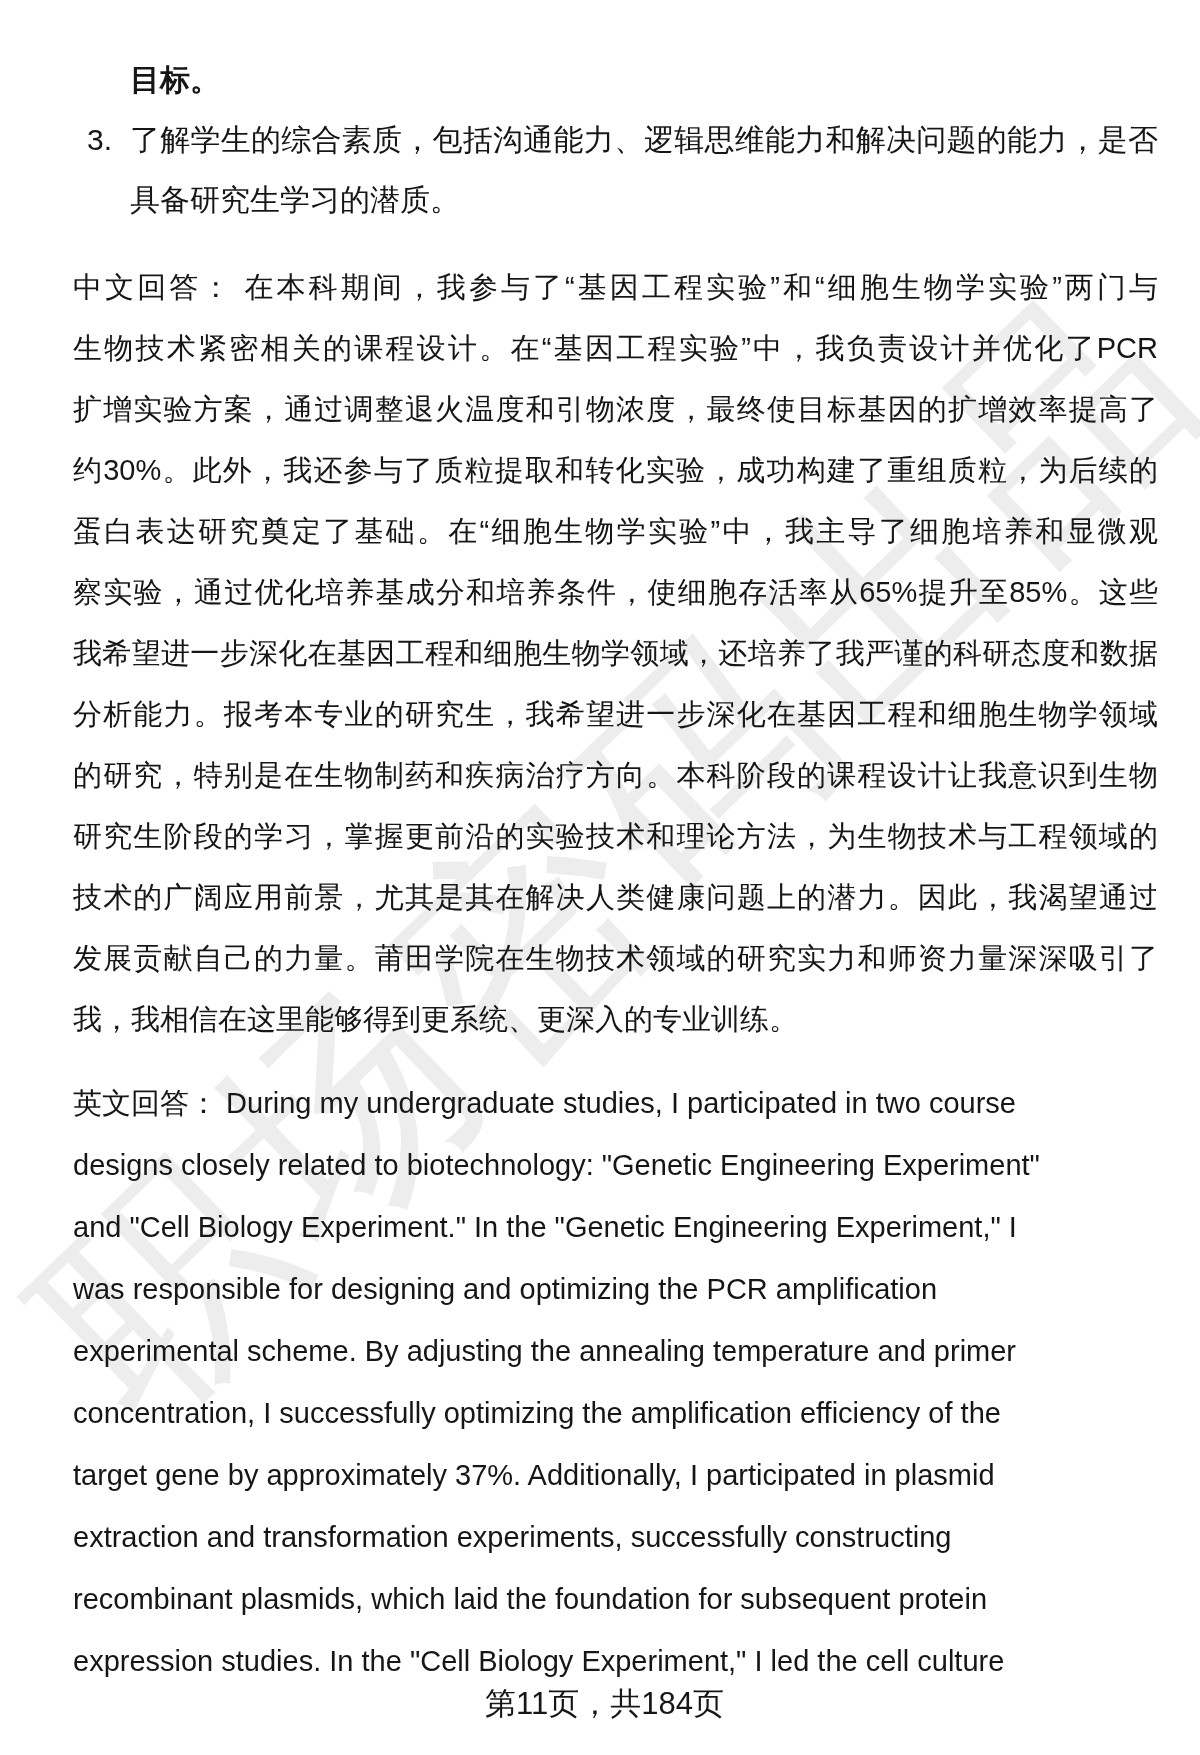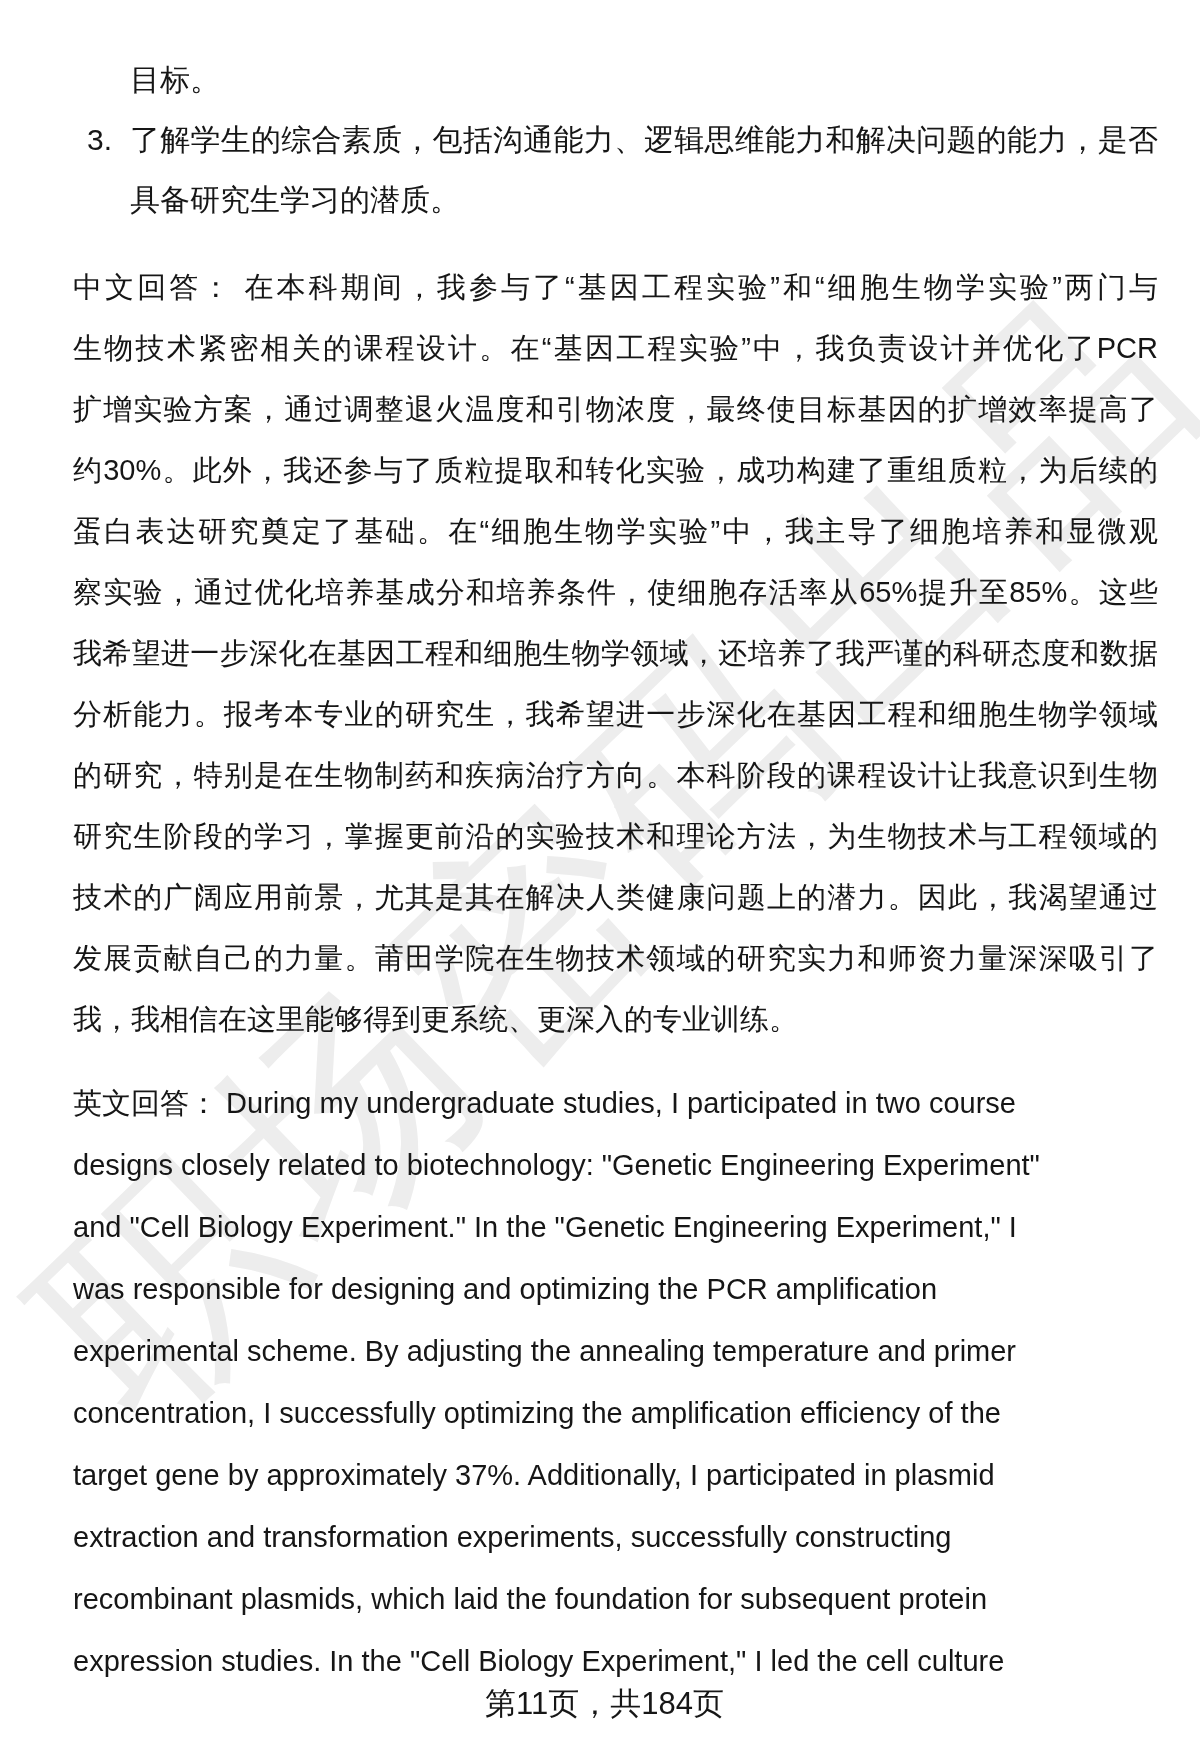--- a/index.html
+++ b/index.html
@@ -41,21 +41,21 @@
     width: 1085px;
     z-index: 1;
   }
 
   
   .top-list {
     margin-top: 50px;
     font-size: 30px;
     line-height: 60px;
   }
-  .cont-line { margin-left: 57px; }
+  .cont-line { margin-left: 57px; font-weight: bold; }
   .list-item { position: relative; padding-left: 57px; }
   .list-item .num { position: absolute; left: 14px; top: 0; }
 
   
   .para-zh {
     margin-top: 27px;
     font-size: 29px;
     line-height: 61px;
   }
   .para-en {

